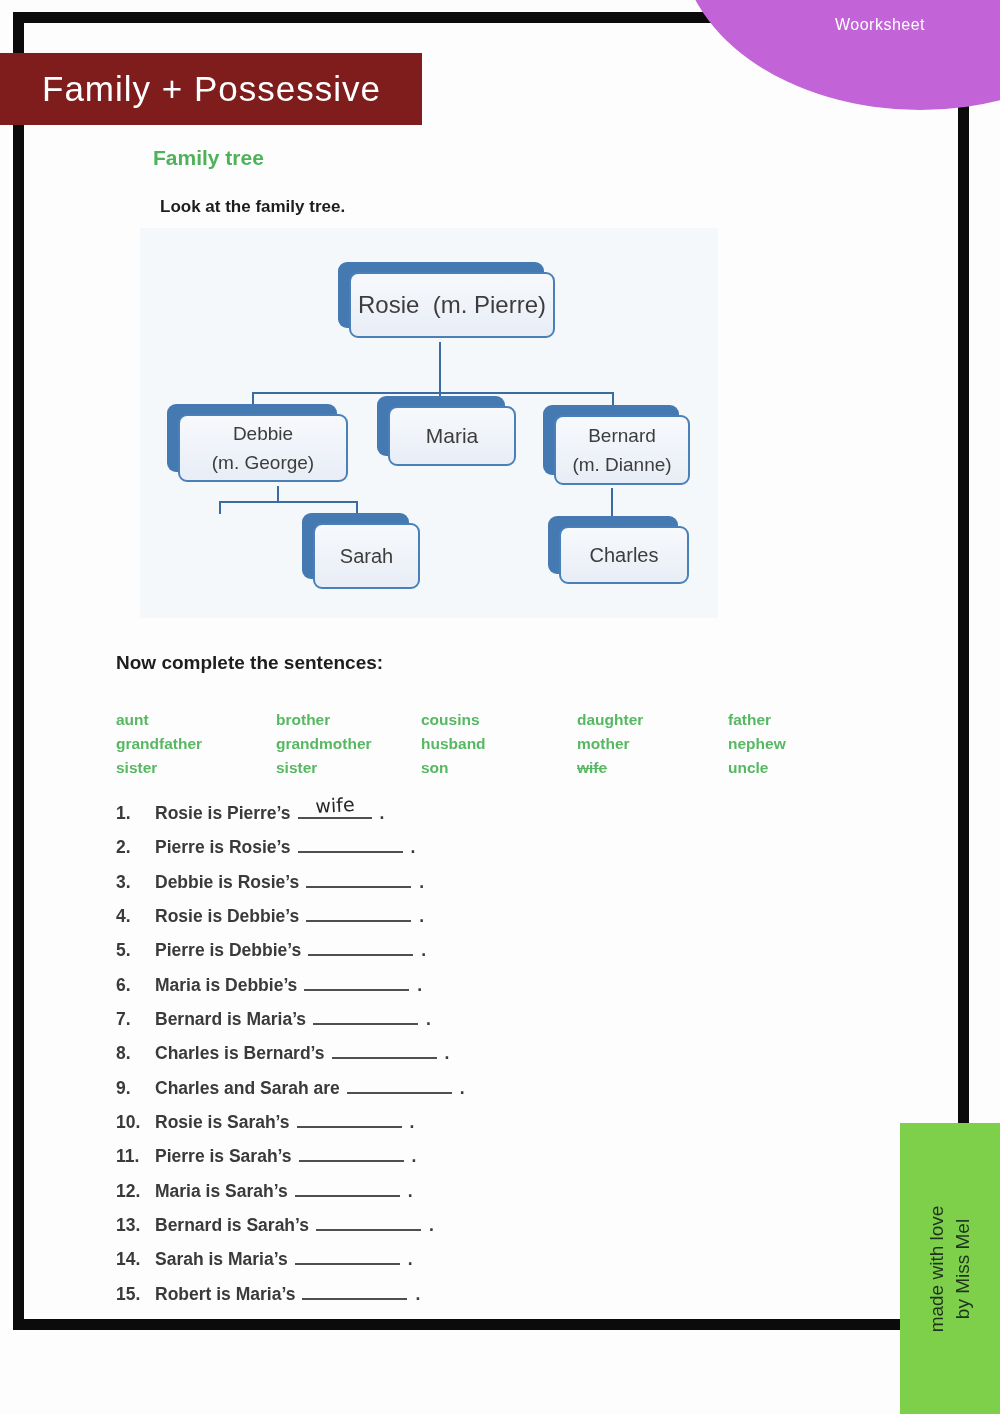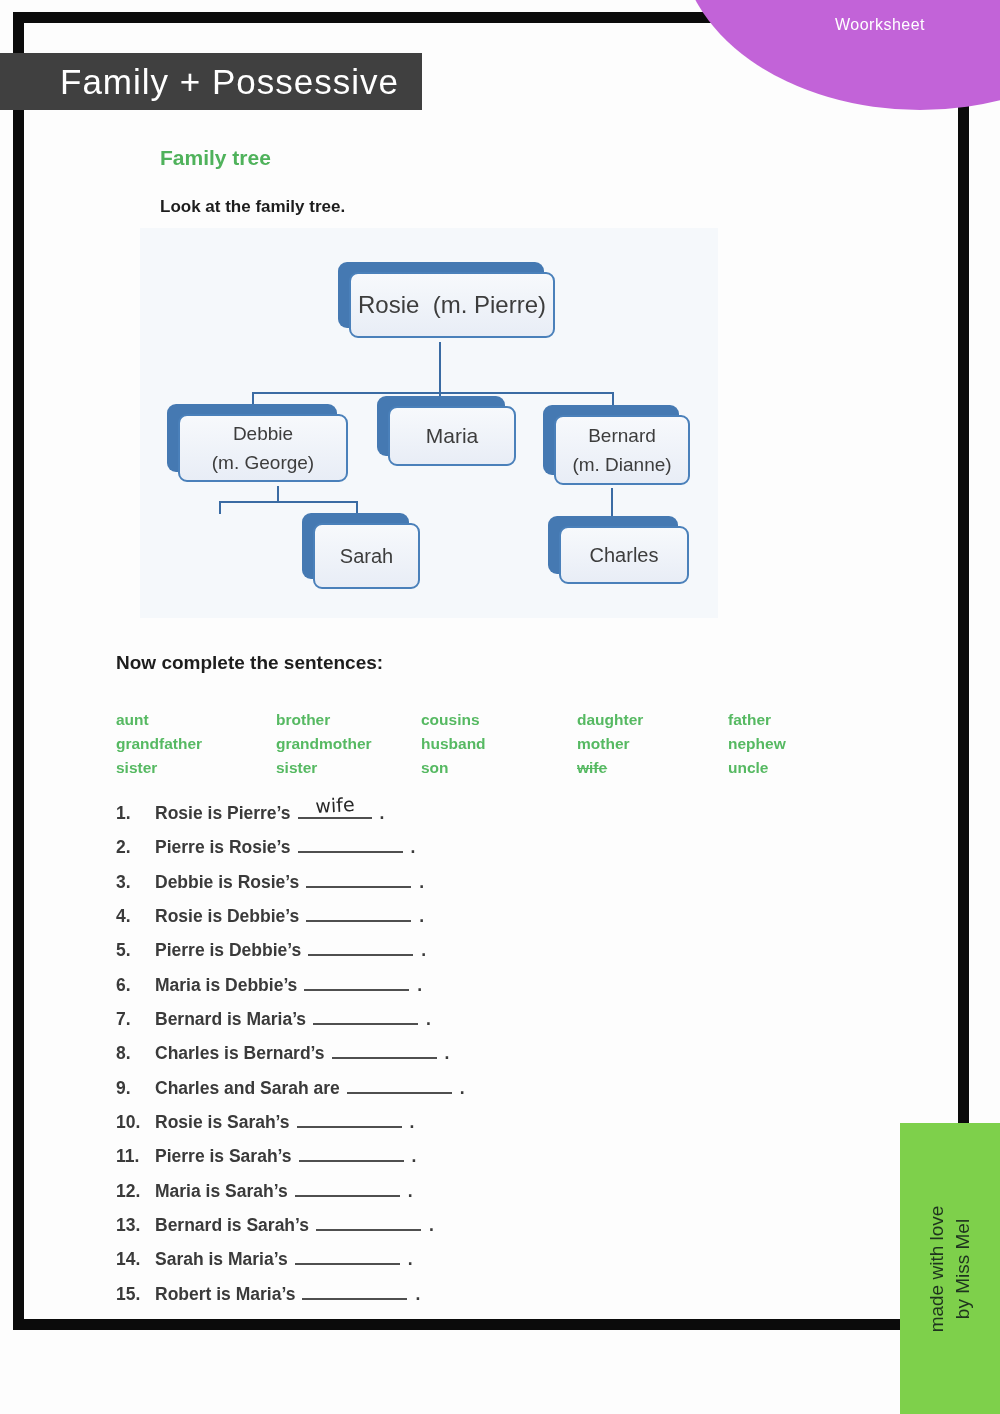--- a/index.html
+++ b/index.html
@@ -17,28 +17,28 @@
   .ellipse {
     position:absolute; left:680px; top:-230px; width:480px; height:340px;
     border-radius:50%; background:#c263d8; z-index:5;
   }
   .corner-label {
     position:absolute; left:810px; top:16px; width:140px; text-align:center;
     color:#ffffff; font-size:16px; letter-spacing:.5px; z-index:6;
   }
   
   .banner {
-    position:absolute; left:0; top:53px; width:422px; height:57px;
-    background:#404040; z-index:6; display:flex; align-items:center;
-    padding-left:60px;
+    position:absolute; left:0; top:53px; width:422px; height:72px;
+    background:#7f1d1d; z-index:6; display:flex; align-items:center;
+    padding-left:42px;
   }
   .banner-title { color:#ffffff; font-size:35px; letter-spacing:1px; }
 
   .h-green {
-    position:absolute; left:160px; top:146px; font-size:21px; font-weight:700;
+    position:absolute; left:153px; top:146px; font-size:21px; font-weight:700;
     color:#4fb25b; z-index:2;
   }
   .h-look {
     position:absolute; left:160px; top:197px; font-size:17px; font-weight:700;
     color:#1d1d1d; z-index:2;
   }
 
   
   .tree-bg {
     position:absolute; left:140px; top:228px; width:578px; height:390px;

